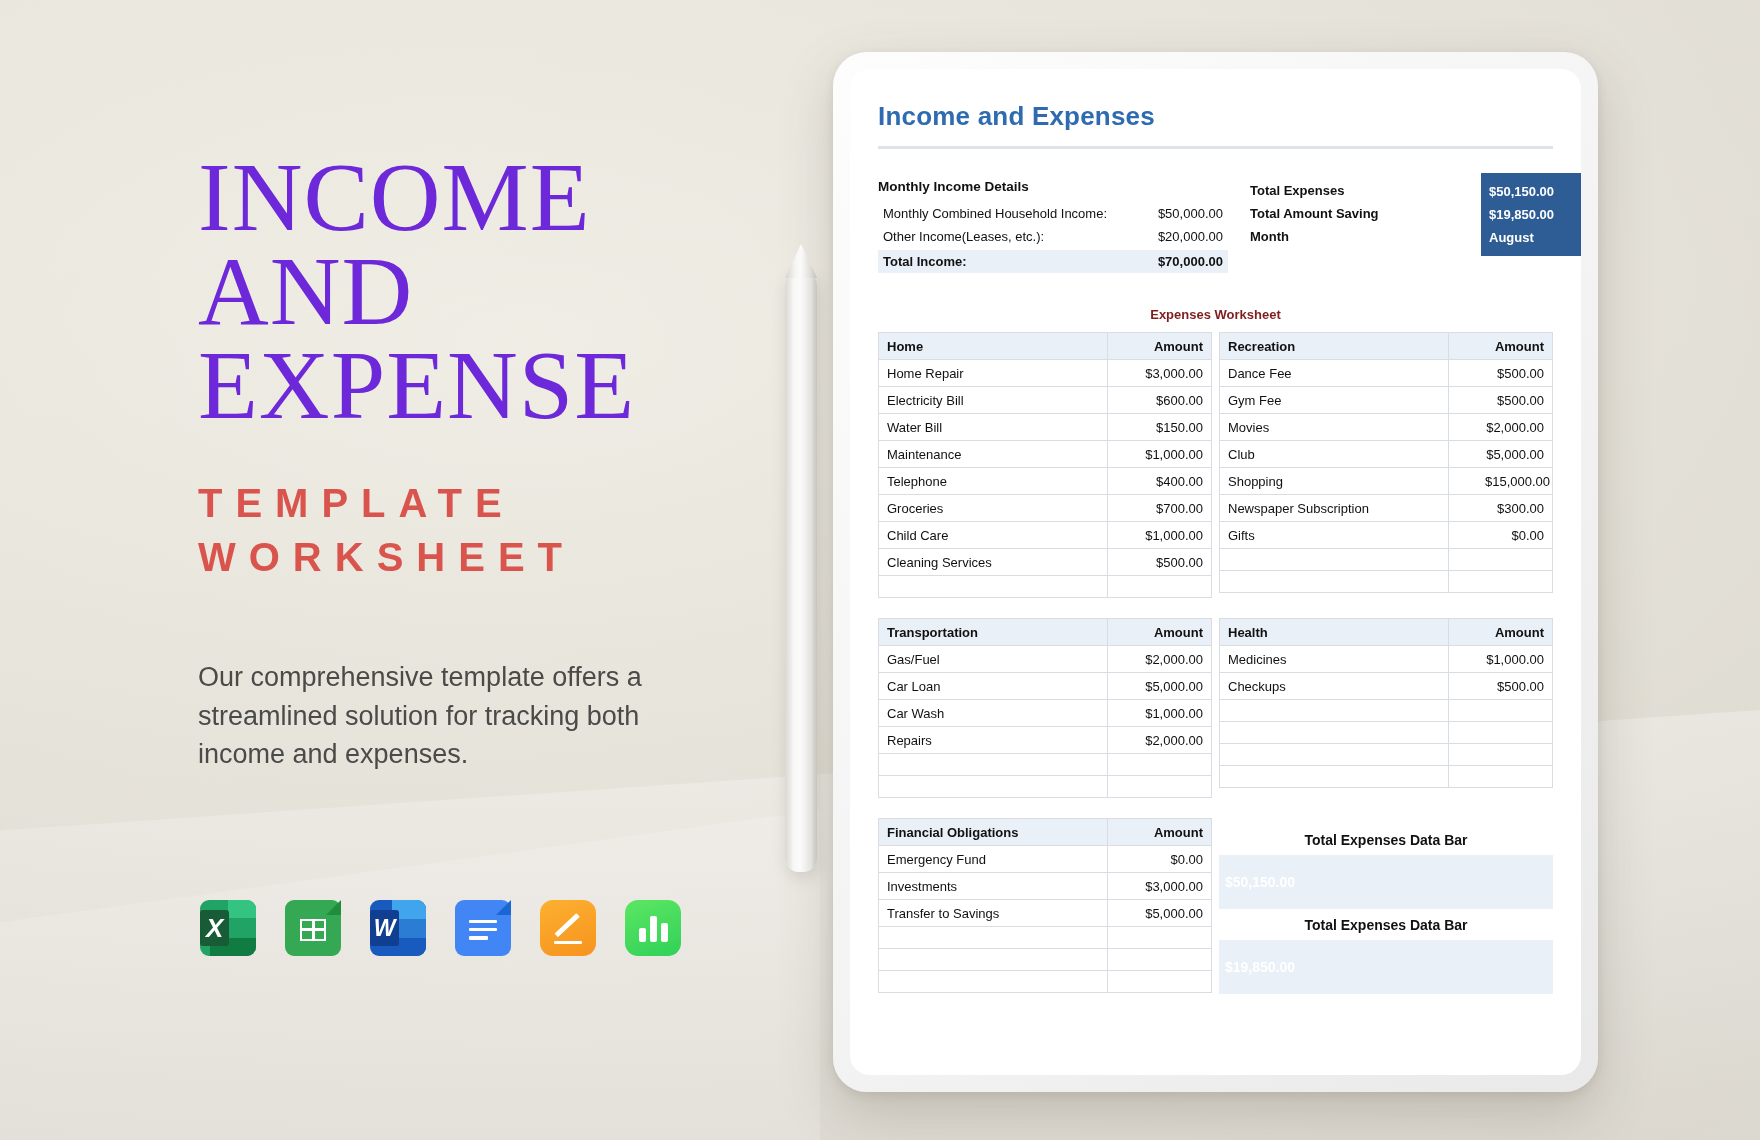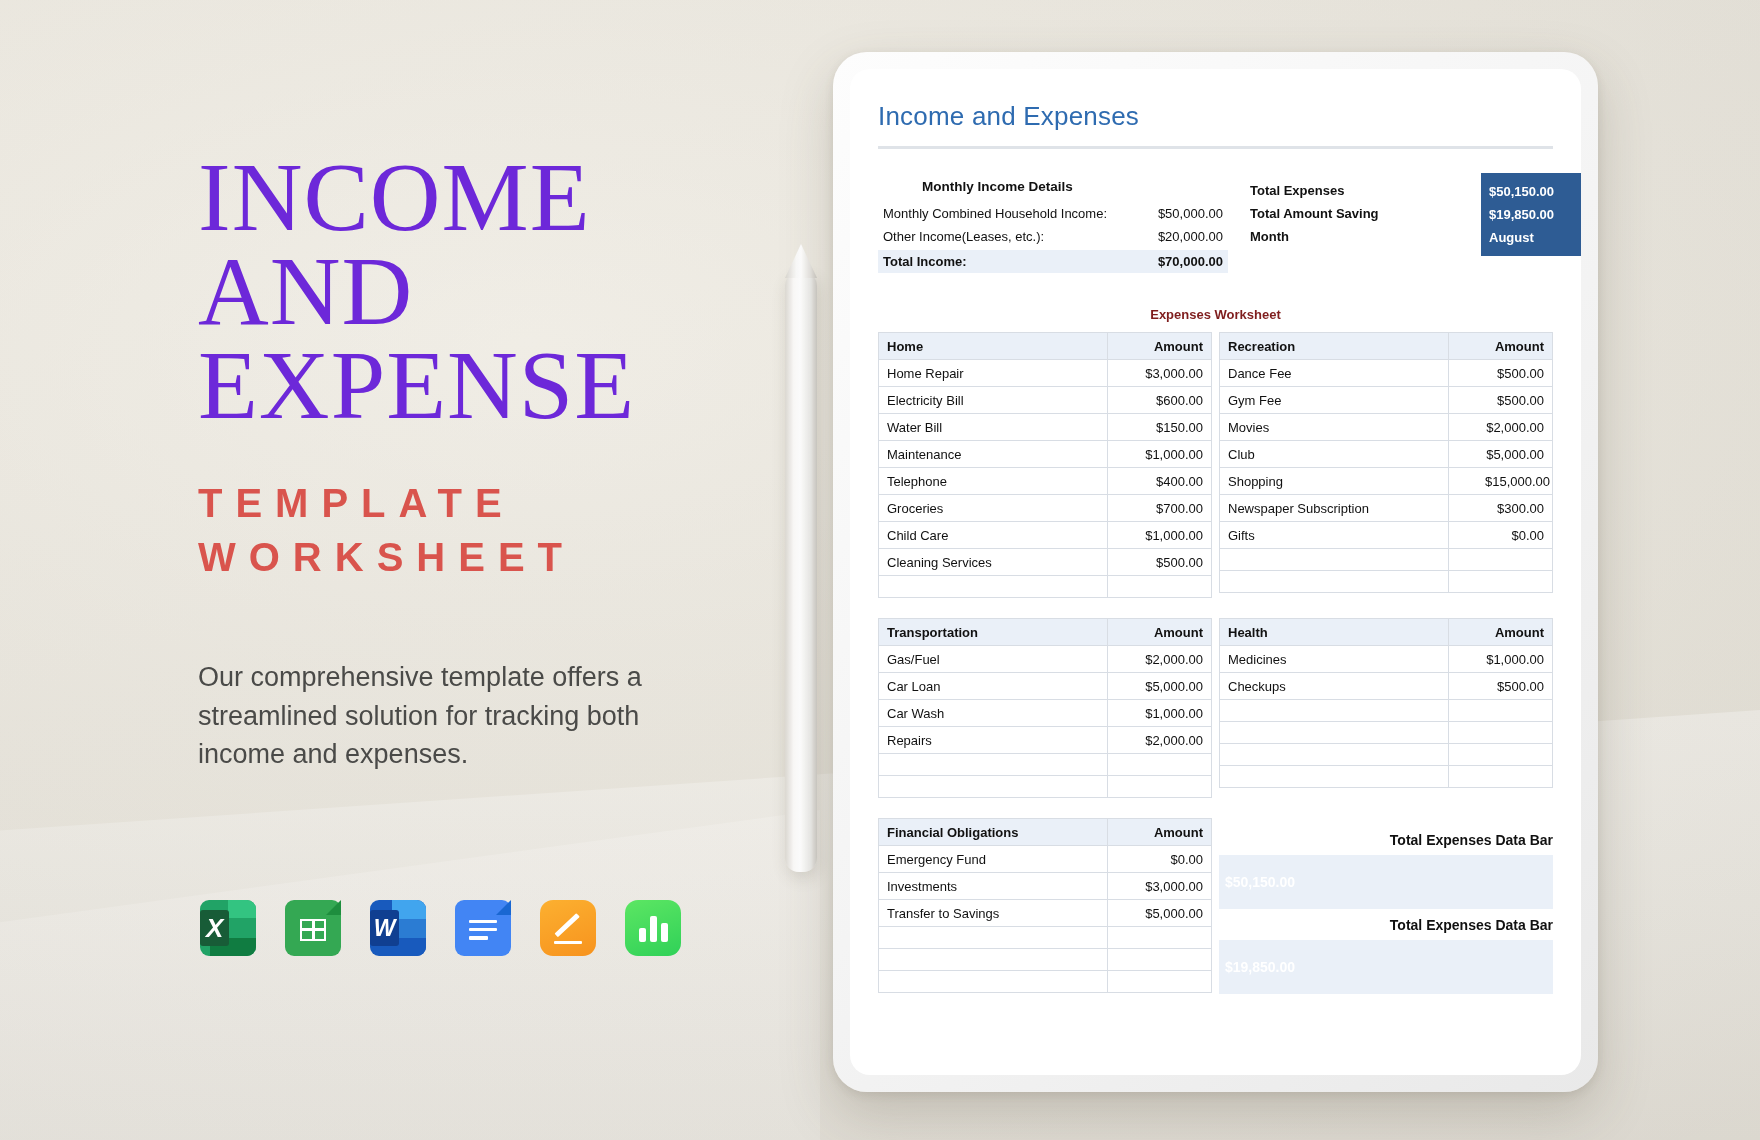--- a/index.html
+++ b/index.html
@@ -163,29 +163,29 @@
     position: relative;
     padding: 32px 0 0 0;
   }
 
   
   .sheet { padding: 0 28px; color: #111; }
 
   .sheet-title {
     color: #2e6bb0;
     font-size: 26px;
-    font-weight: 400;
+    font-weight: 700;
     letter-spacing: .2px;
     padding-bottom: 14px;
   }
   .title-rule { height: 3px; background: #dfe3e8; margin-bottom: 30px; }
 
   .income-wrap { display: flex; }
   .income-left { width: 358px; }
-  .income-label-hdr { font-size: 13.5px; font-weight: 700; margin-bottom: 8px; margin-left: 44px; }
+  .income-label-hdr { font-size: 13.5px; font-weight: 700; margin-bottom: 8px; }
   .inc-row { display: flex; font-size: 13px; padding: 4px 5px; }
   .inc-row .k { flex: 1; }
   .inc-row .v { width: 104px; text-align: right; }
   .inc-row.total { background: #eaf0f8; font-weight: 700; margin-top: 2px; }
 
   .income-right { margin-left: 22px; width: 310px; position: relative; }
   .sum-row { display: flex; font-size: 13px; font-weight: 700; padding: 4px 0; }
   .sum-row .k { width: 206px; }
   .sum-box {
     position: absolute; right: -28px; top: -6px;
@@ -214,21 +214,21 @@
     color: #111;
   }
   .tbl th { background: #eaf0f8; font-weight: 700; font-size: 13px; }
   .tbl th.amt, .tbl td.amt { text-align: right; width: 104px; padding-left: 36px; }
   .tbl th.amt { text-align: right; }
   .tbl td.blank { height: 22px; }
 
   .block-gap { height: 20px; }
 
   .databar-wrap { padding-top: 6px; }
-  .databar-title { text-align: right; font-size: 14px; font-weight: 700; margin: 8px 0 7px; }
+  .databar-title { text-align: center; font-size: 14px; font-weight: 700; margin: 8px 0 7px; }
   .databar {
     height: 54px;
     background: #eaf0f8;
     position: relative;
   }
   .databar .dv {
     position: absolute; left: 6px; top: 50%; transform: translateY(-50%);
     color: #ffffff; font-size: 14px; font-weight: 700;
   }
 </style>

